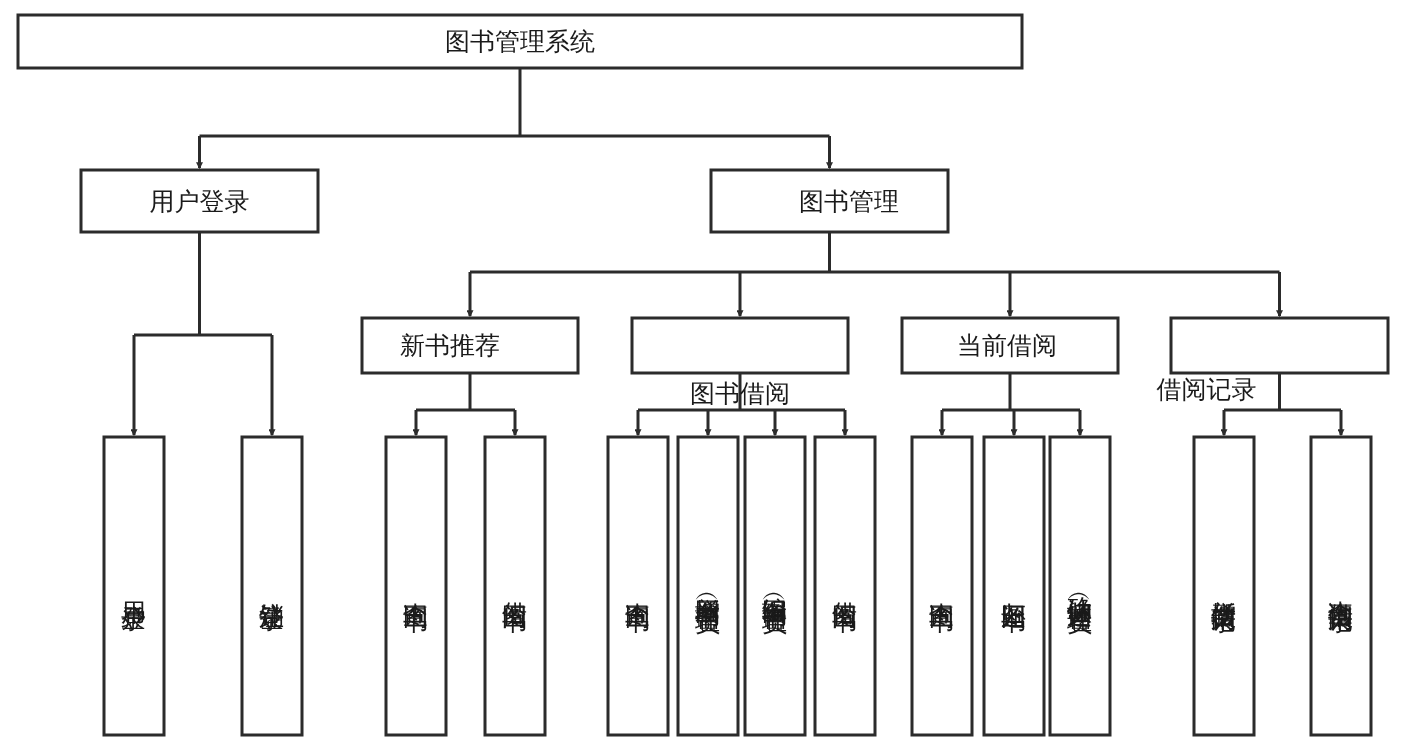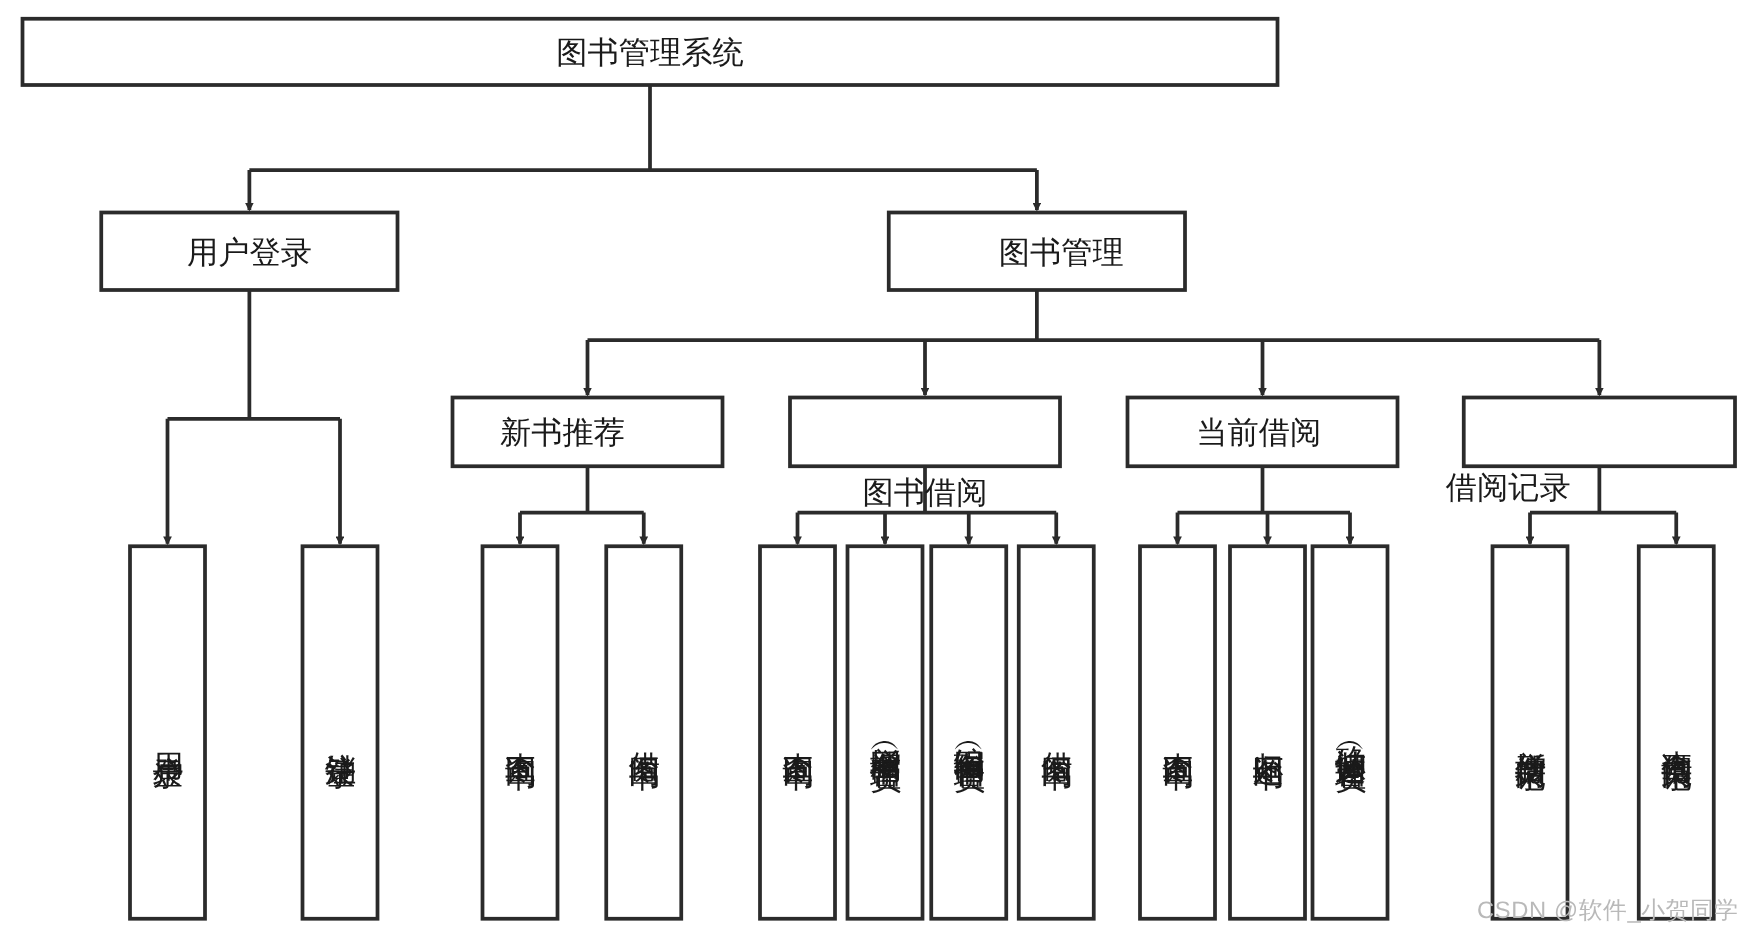--- a/index.html
+++ b/index.html
@@ -209,15 +209,14 @@
         <div class="vtext">确认归还（管理员）</div>
       </div>
       <div class="vtext-wrap" style="left: 1194px; top: 437px; width: 60px; height: 298px;">
         <div class="vtext">新增借阅记录</div>
       </div>
       <div class="vtext-wrap" style="left: 1311px; top: 437px; width: 60px; height: 298px;">
         <div class="vtext">查询借阅记录</div>
       </div>
     </div>
 
-  <div class="watermark-text">CSDN @软件_小贺同学</div>
 
 </div>
 
 </body></html>

